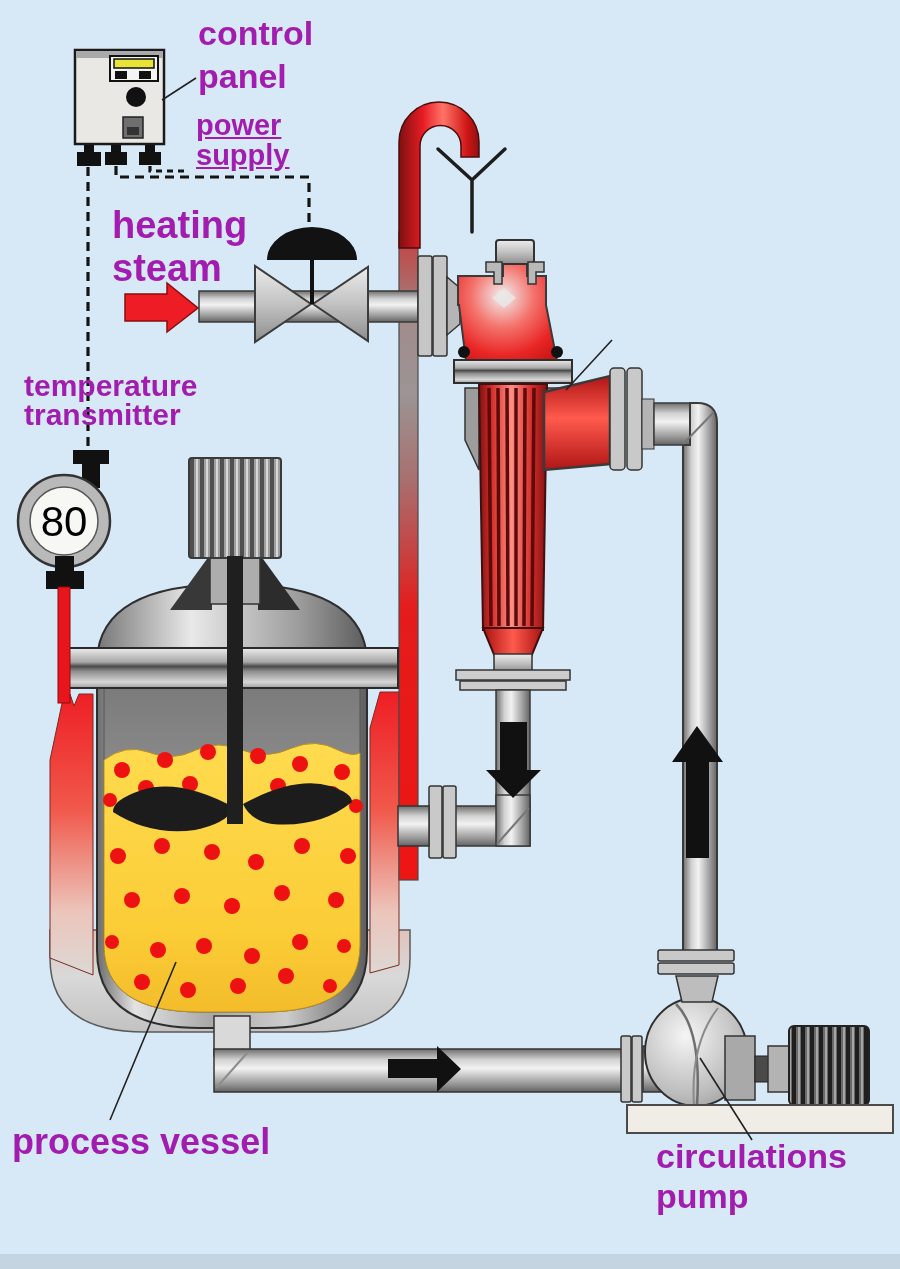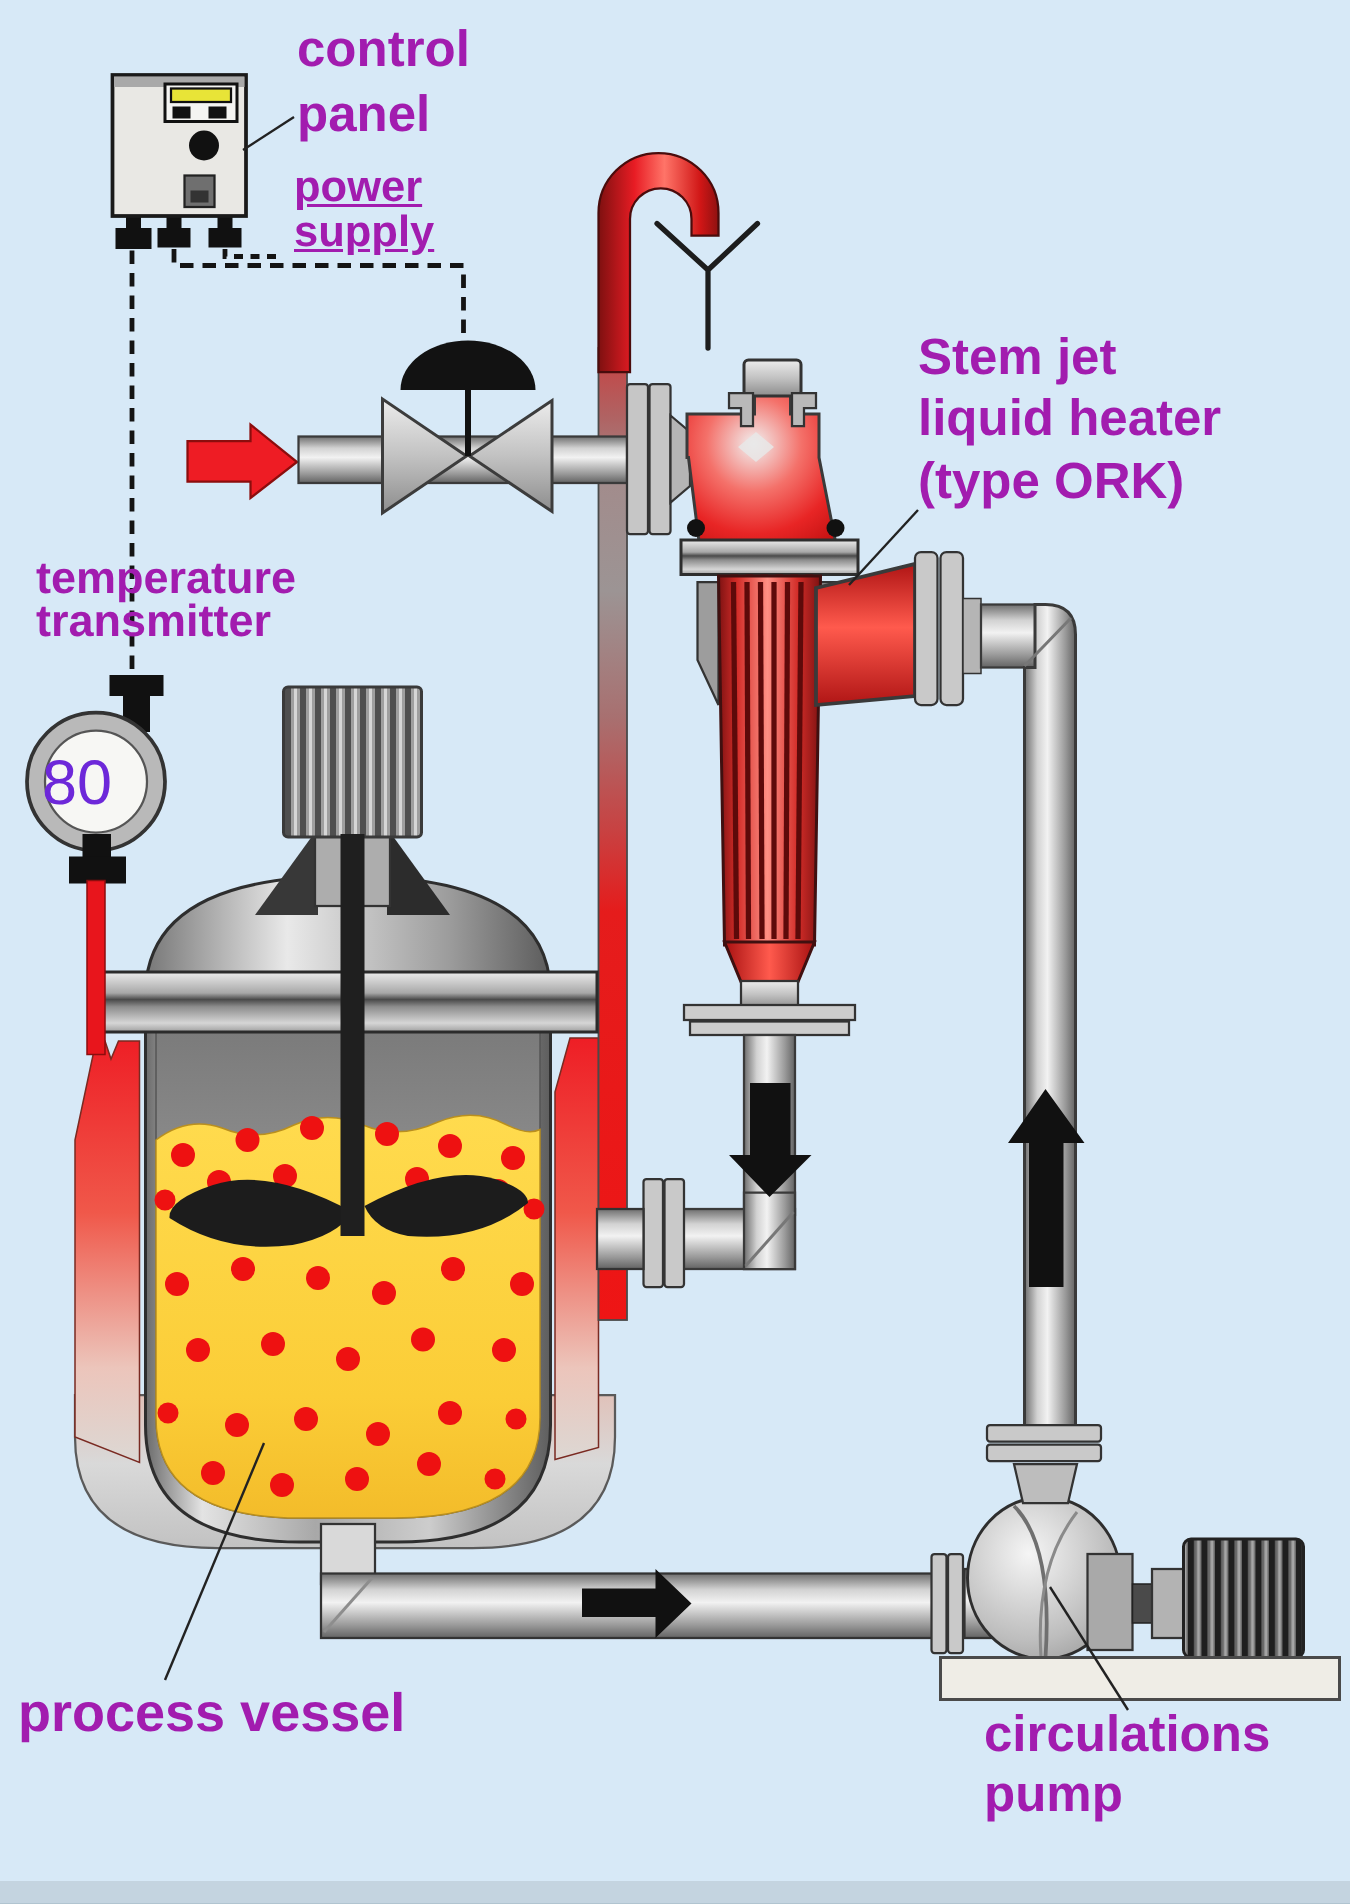--- a/index.html
+++ b/index.html
@@ -14,22 +14,22 @@
     white-space:pre-line;letter-spacing:0px;
   }
   #lbl-control-panel{left:198px;top:12px;font-size:34px;line-height:1.26;}
   #lbl-power-supply{left:196px;top:110px;font-size:29px;line-height:1.04;text-decoration:underline;}
   #lbl-heating-steam{left:112px;top:204px;font-size:38px;line-height:1.12;}
   #lbl-temp-transmitter{left:24px;top:372px;font-size:30px;line-height:0.96;}
   #lbl-stem-jet{left:612px;top:218px;font-size:34px;line-height:1.22;}
   #lbl-process-vessel{left:12px;top:1122px;font-size:36px;line-height:1.1;}
   #lbl-circ-pump{left:656px;top:1136px;font-size:34px;line-height:1.18;}
   #gauge-value{
-    position:absolute;left:28px;top:498px;width:72px;text-align:left;
-    font-size:42px;font-weight:400;color:#6d28d9;
+    position:absolute;left:28px;top:498px;width:72px;text-align:center;
+    font-size:42px;font-weight:400;color:#000000;
   }
 </style>
 </head>
 <body>
 
 <div class="canvas">
 
 <svg width="900" height="1269" viewBox="0 0 900 1269">
   <defs>
     <linearGradient id="gPipeH" x1="0" y1="0" x2="0" y2="1">
@@ -354,22 +354,21 @@
     <line x1="700" y1="1058" x2="752" y2="1140"></line>
   </g>
 
   <rect x="0" y="1254" width="900" height="15" fill="#c4d4e0"></rect>
 </svg>
 
   <div class="lbl" id="lbl-control-panel">control
 panel</div>
   <div class="lbl" id="lbl-power-supply">power
 supply</div>
+  <div class="lbl" id="lbl-heating-steam">heating
+steam</div>
   <div class="lbl" id="lbl-temp-transmitter">temperature
 transmitter</div>
-  <div class="lbl" id="lbl-stem-jet">Stem jet
-liquid heater
-(type ORK)</div>
   <div class="lbl" id="lbl-circ-pump">circulations
 pump</div>
   <div class="lbl" id="lbl-process-vessel">process vessel</div>
   <div id="gauge-value">80</div>
 </div>
 
 </body></html>

